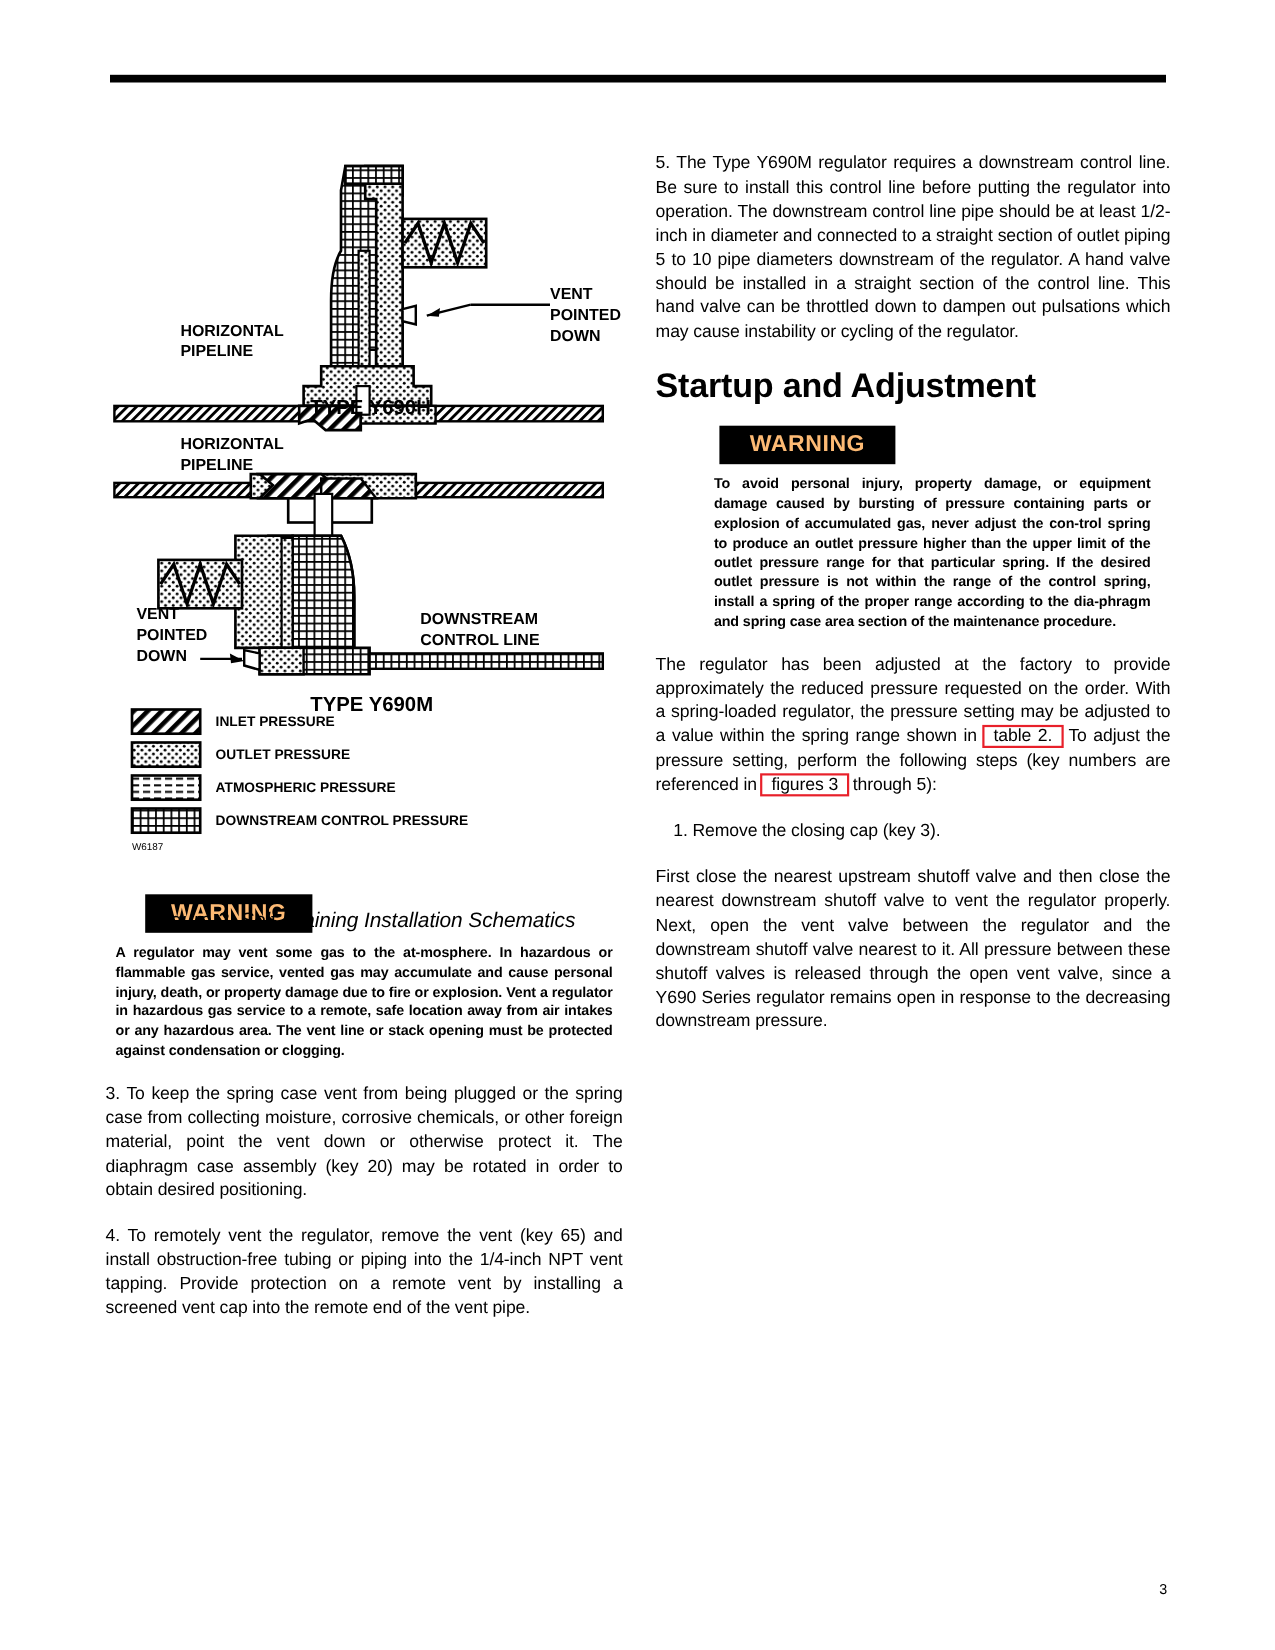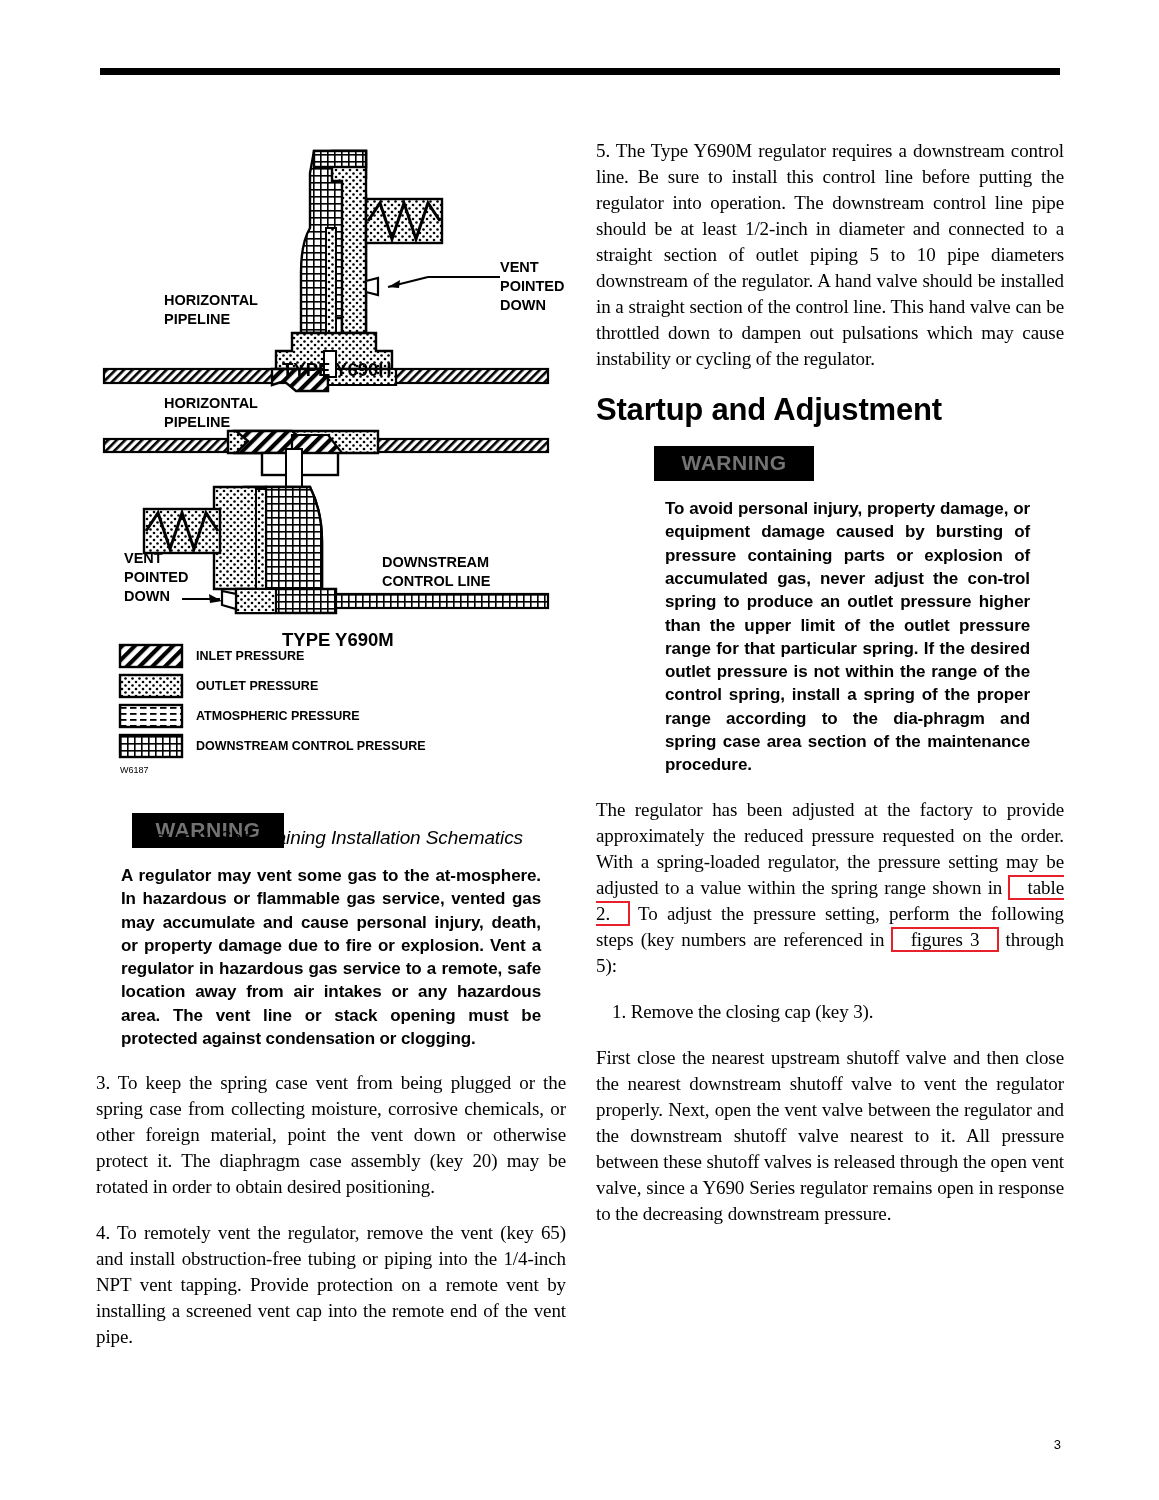--- a/index.html
+++ b/index.html
@@ -43,69 +43,68 @@
     width: 470px;
   }
   .col-right {
     position: absolute;
     left: 596px;
     top: 138px;
     width: 468px;
   }
 
   p.body {
-    font-size: 19px;
+    font-size: 16px;
     line-height: 1.37;
     text-align: justify;
     margin: 0 0 20px 0;
     letter-spacing: -0.1px;
-    font-family: Liberation Serif, serif;
   }
   p.body.indent { text-indent: 16px; }
   p.body.last { margin-bottom: 0; }
 
   h2.section {
     font-size: 31px;
     font-weight: bold;
     margin: 10px 0 18px 0;
     letter-spacing: -0.2px;
   }
   h2.section.tight { margin-top: 6px; }
 
   
   .warning-block { margin: 0 0 20px 0; }
   .warning-banner {
     background: #000;
-    color: #737373;
+    color: #fdba74;
     font-size: 21px;
     font-weight: bold;
     text-align: center;
     letter-spacing: 0.5px;
     padding: 5px 0 6px 0;
     width: 152px;
     margin: 0 auto 9px auto;
   }
   .warning-banner.wide { width: 160px; }
   .warning-text {
-    font-size: 17px;
+    font-size: 13px;
     font-weight: bold;
     line-height: 1.37;
     text-align: justify;
     letter-spacing: -0.1px;
-    margin: 16px;
+    margin: 0;
   }
   .warning-left .warning-banner { margin-left: 36px; margin-right: auto; }
   .warning-left .warning-text { padding: 0 9px 0 9px; }
   .warning-right .warning-banner { margin-left: 58px; }
   .warning-right .warning-text { padding: 0 18px 0 53px; }
 
   
   .redbox {
     border: 2px solid #e8202a;
-    padding: 0 18px;
+    padding: 0 8px;
     margin: 12px -1px;
   }
 
   
   .figure-wrap { position: relative; width: 470px; height: 680px; }
   svg.schematic { display: block; }
 
   .fig-caption {
     font-size: 19px;
     font-style: italic;

